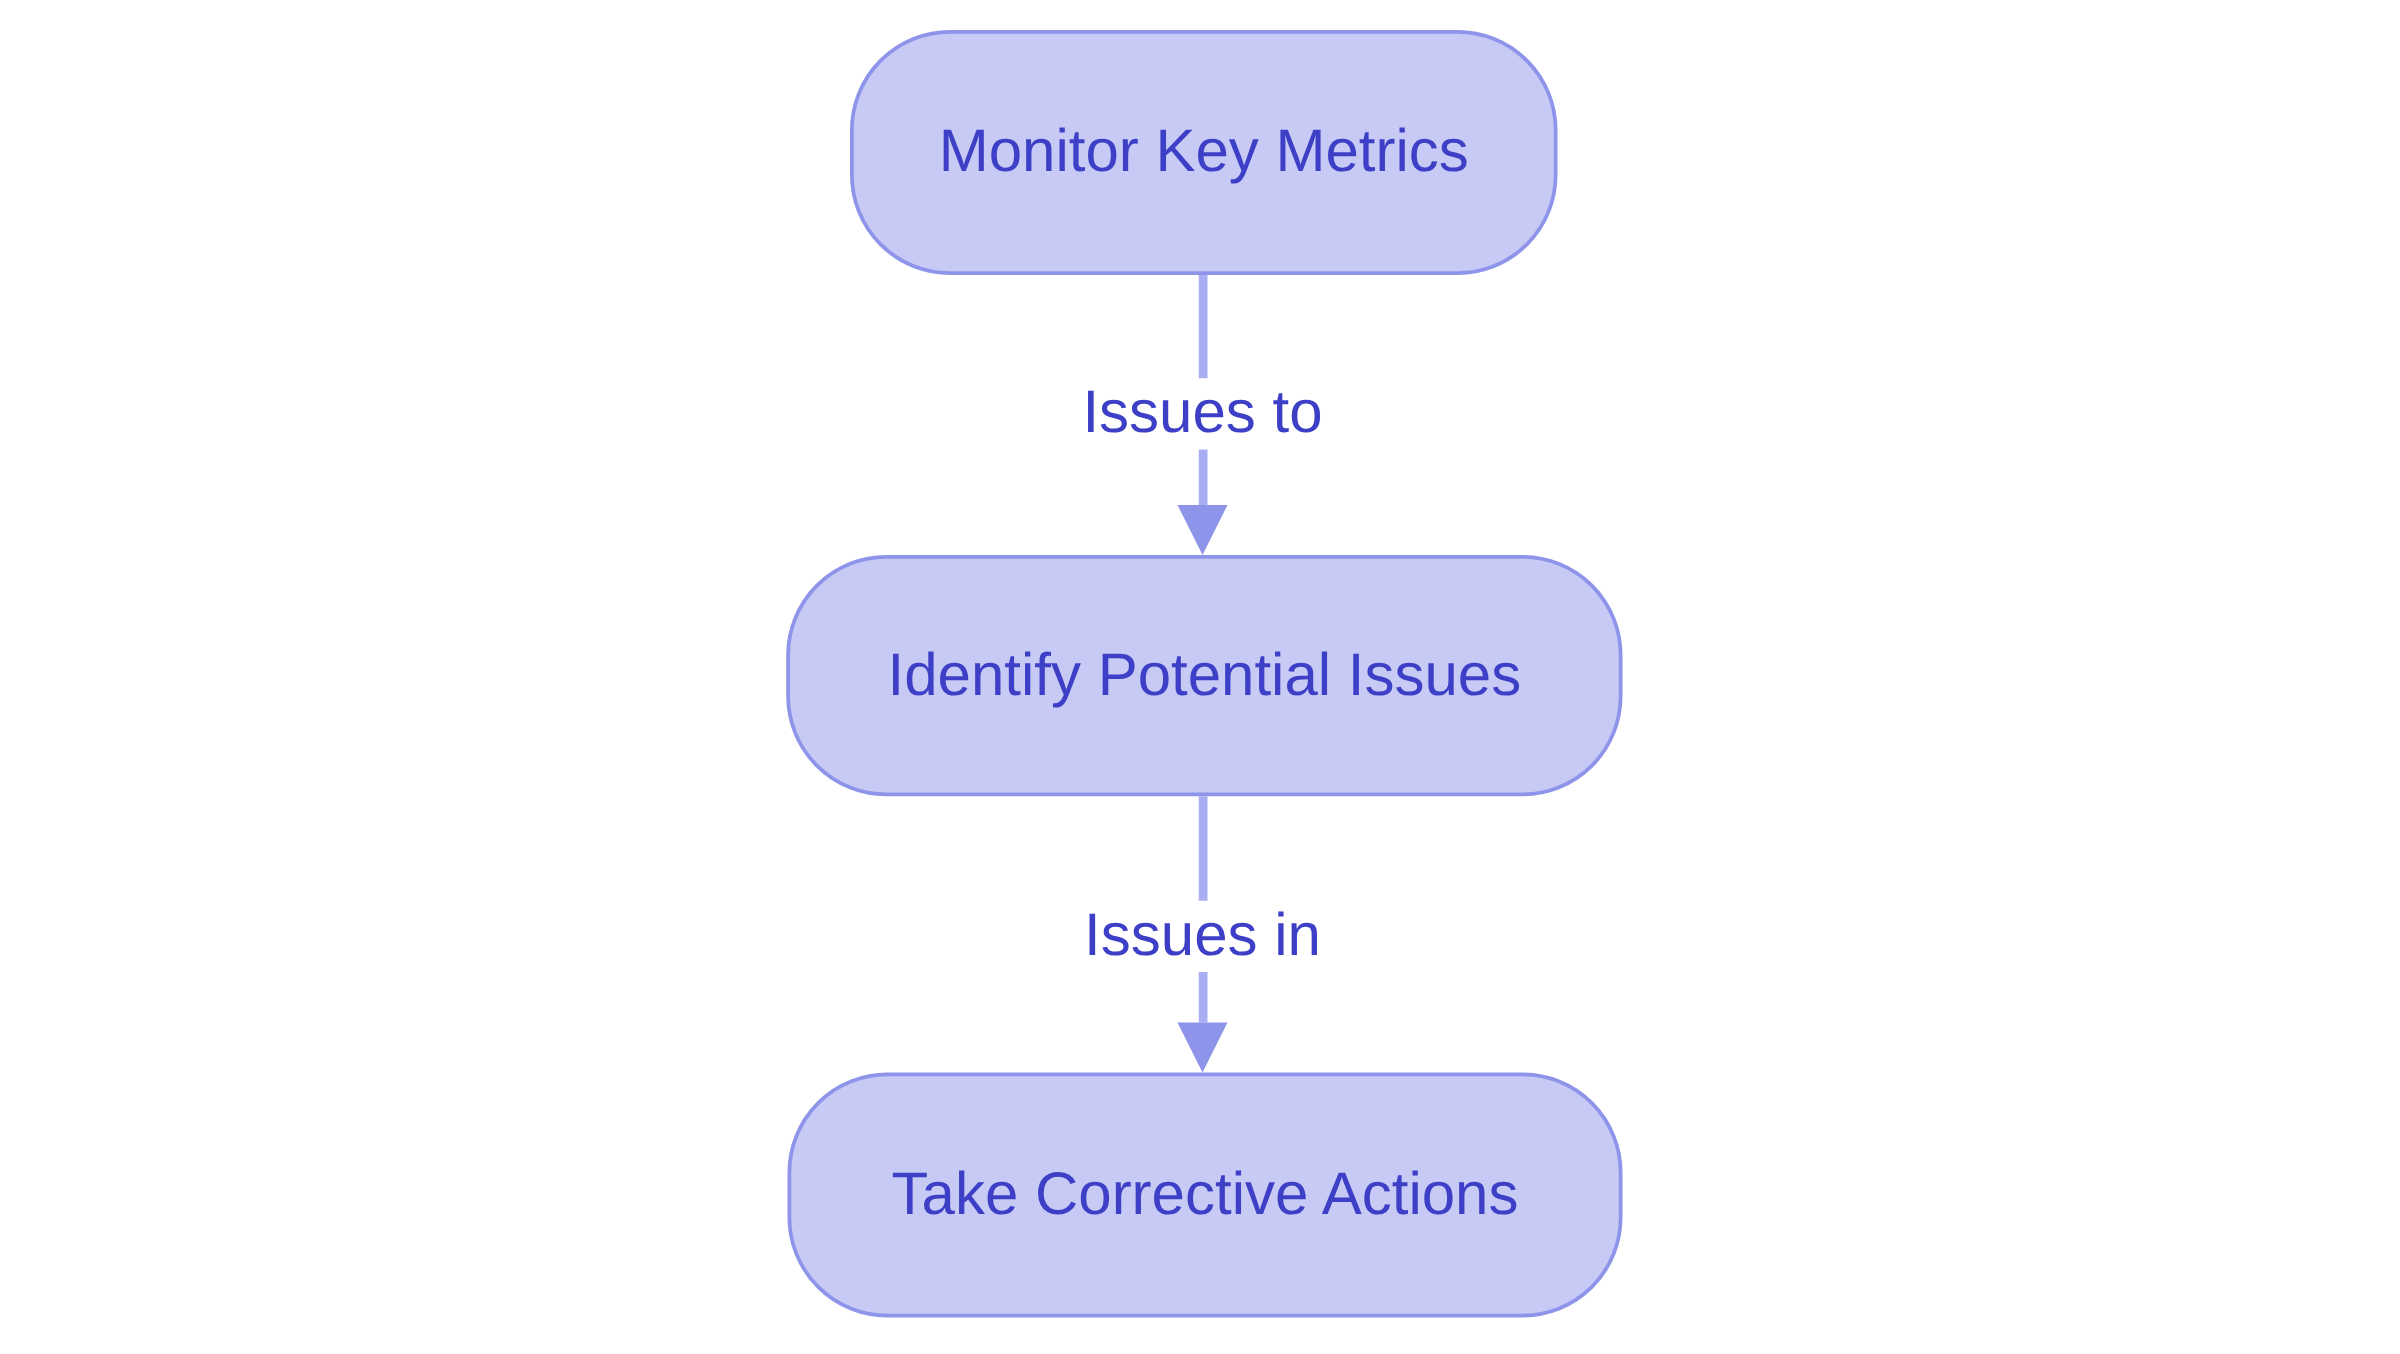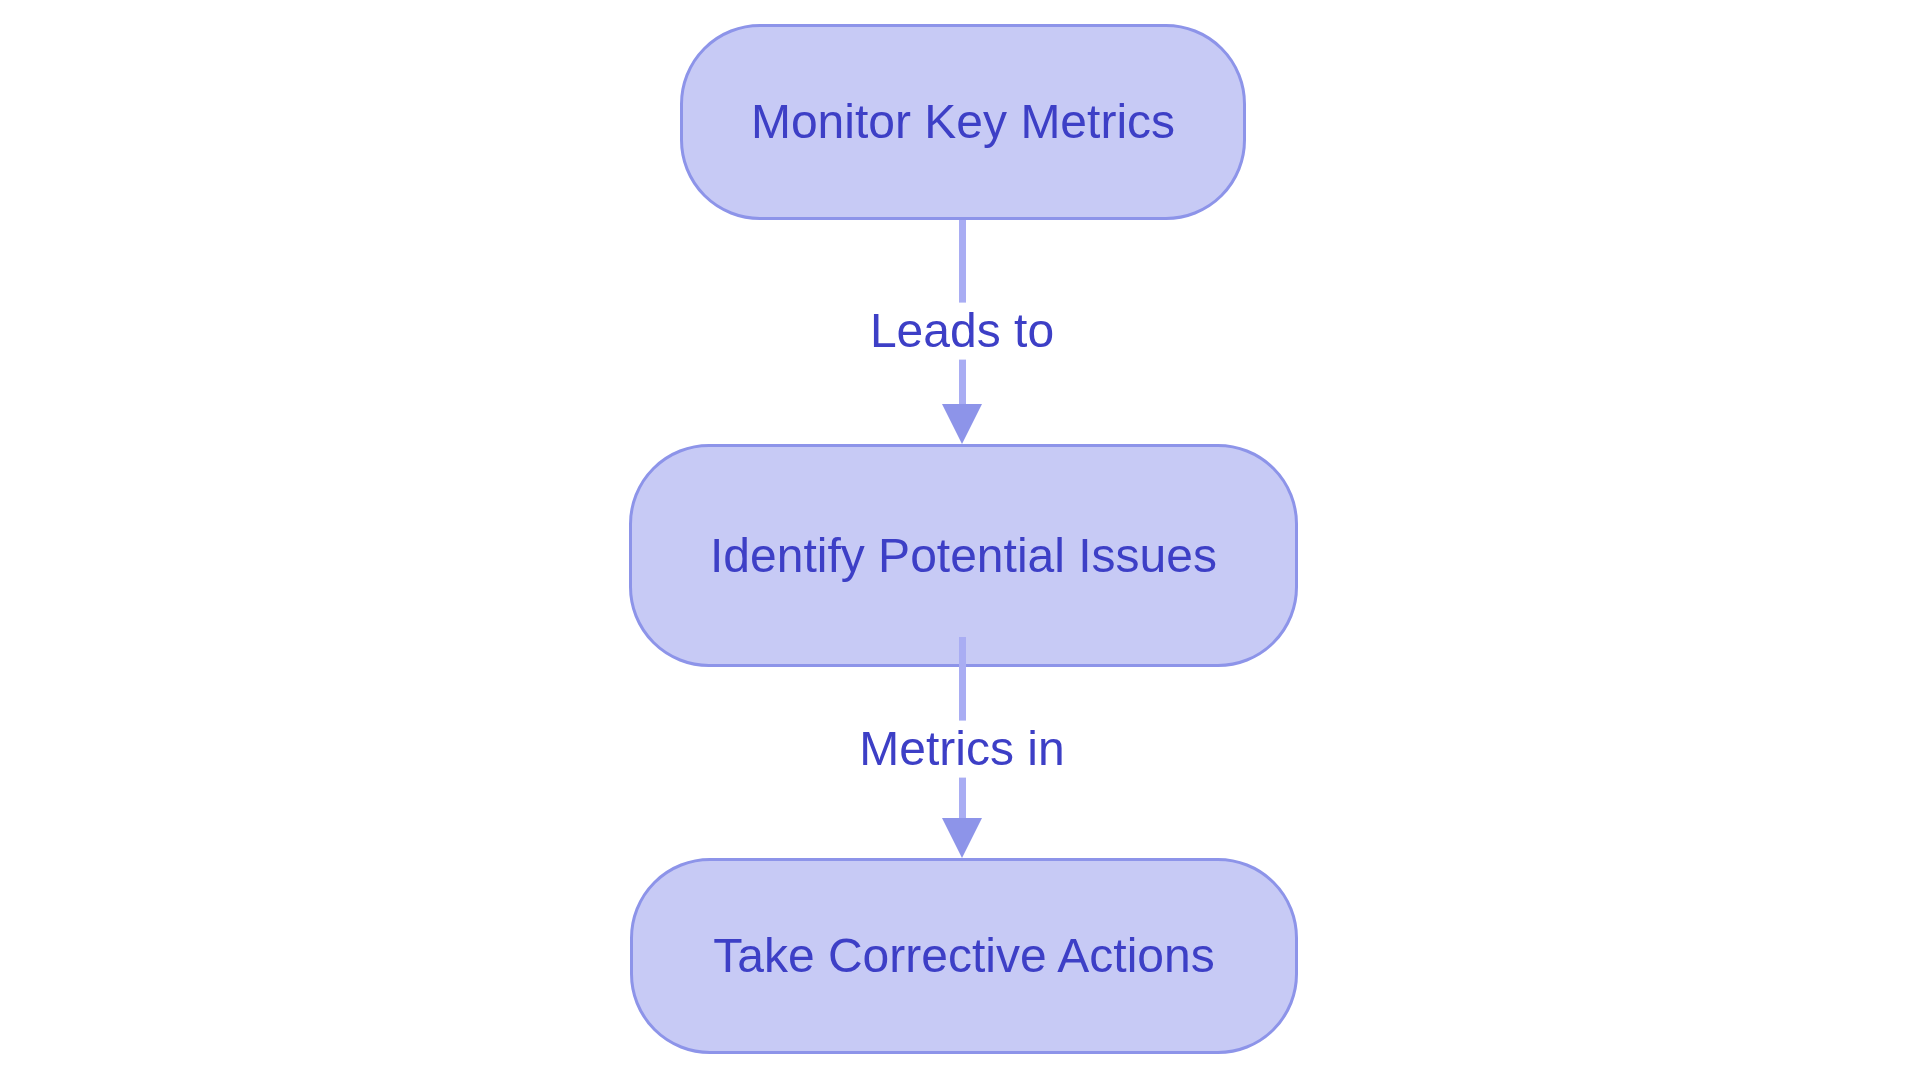--- a/index.html
+++ b/index.html
@@ -23,21 +23,21 @@
     border-radius: 80px;
     display: flex;
     align-items: center;
     justify-content: center;
     color: var(--node-text, #3d3fc6);
     font-size: 48px;
     line-height: 1;
     white-space: nowrap;
   }
   .node-1 { left: 680px; top: 24px;  width: 566px; height: 196px; }
-  .node-2 { left: 629px; top: 444px; width: 669px; height: 223px; }
+  .node-2 { left: 629px; top: 444px; width: 669px; height: 193px; }
   .node-3 { left: 630px; top: 858px; width: 668px; height: 196px; justify-content: center; }
 
   .edge-line {
     position: absolute;
     width: 7px;
     background: var(--edge-line, #a9adf3);
   }
   .edge-line-1 { left: 959px; top: 220px; height: 184px; }
   .edge-line-2 { left: 959px; top: 637px; height: 181px; }
 
@@ -70,27 +70,27 @@
 <body>
 
 <div class="canvas">
 
   <div class="node node-1">
     <span class="node-label">Monitor Key Metrics</span>
   </div>
 
   <div class="edge-line edge-line-1"></div>
   <div class="arrowhead arrowhead-1"></div>
-  <span class="edge-label edge-label-1">Leads to</span>
+  <span class="edge-label edge-label-1">Issues to</span>
 
   <div class="node node-2">
     <span class="node-label">Identify Potential Issues</span>
   </div>
 
   <div class="edge-line edge-line-2"></div>
   <div class="arrowhead arrowhead-2"></div>
-  <span class="edge-label edge-label-2">Metrics in</span>
+  <span class="edge-label edge-label-2">Issues in</span>
 
   <div class="node node-3">
     <span class="node-label">Take Corrective Actions</span>
   </div>
 
 </div>
 
 </body></html>

